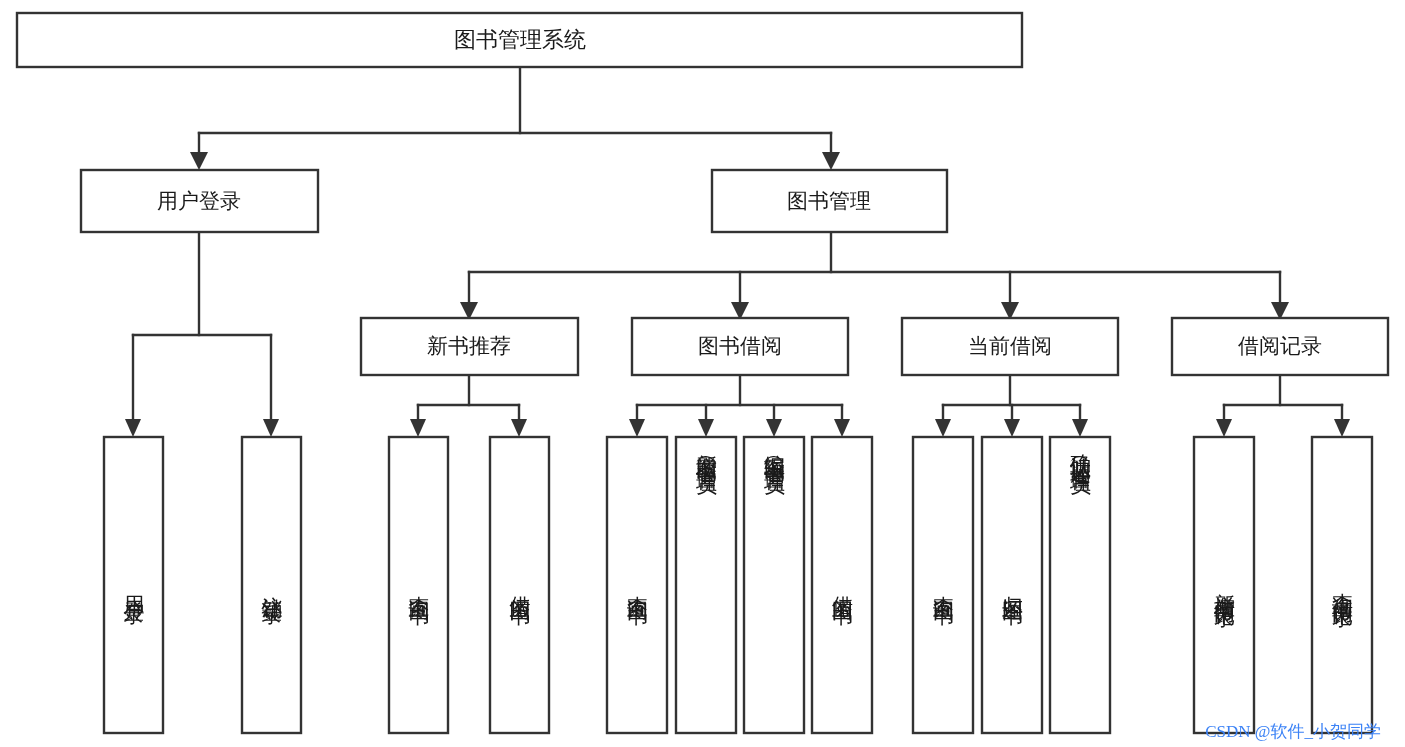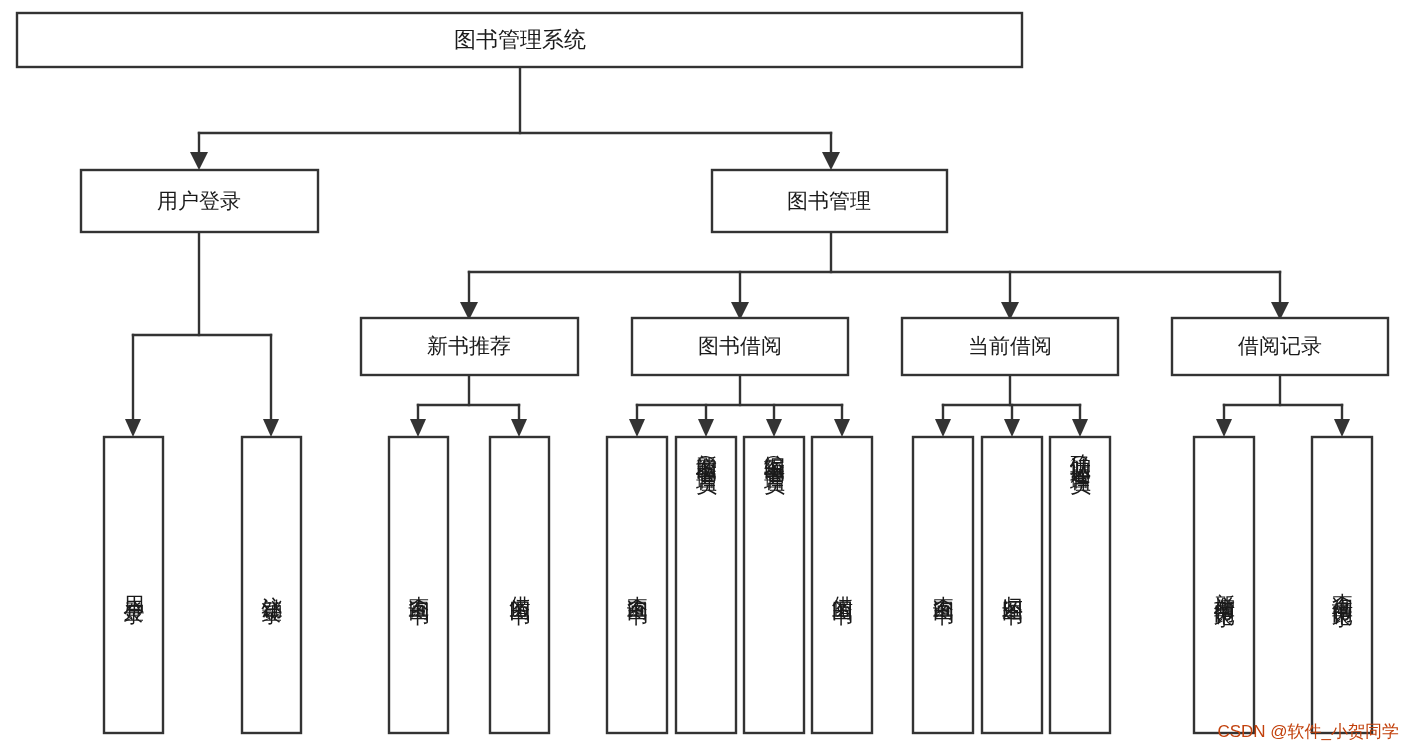--- a/index.html
+++ b/index.html
@@ -65,25 +65,25 @@
     font-family: "DejaVu Sans", "Liberation Sans", sans-serif;
     font-size: 21px;
     line-height: 1;
     letter-spacing: 3px;
     color: #1a1a1a;
     text-align: center;
     white-space: nowrap;
   }
   .watermark {
     position: absolute;
-    right: 6px;
+    right: 24px;
     bottom: 4px;
-    font-family: Liberation Sans, sans-serif;
+    font-family: Liberation Serif, serif;
     font-size: 17px;
-    color: #c2410c;
+    color: #3b82f6;
     white-space: nowrap;
     pointer-events: none;
   }
 </style>
 </head>
 <body>
 
 <div id="diagram-root">
 
   <svg class="diagram-canvas" viewBox="0 0 1405 747" xmlns="http://www.w3.org/2000/svg">

